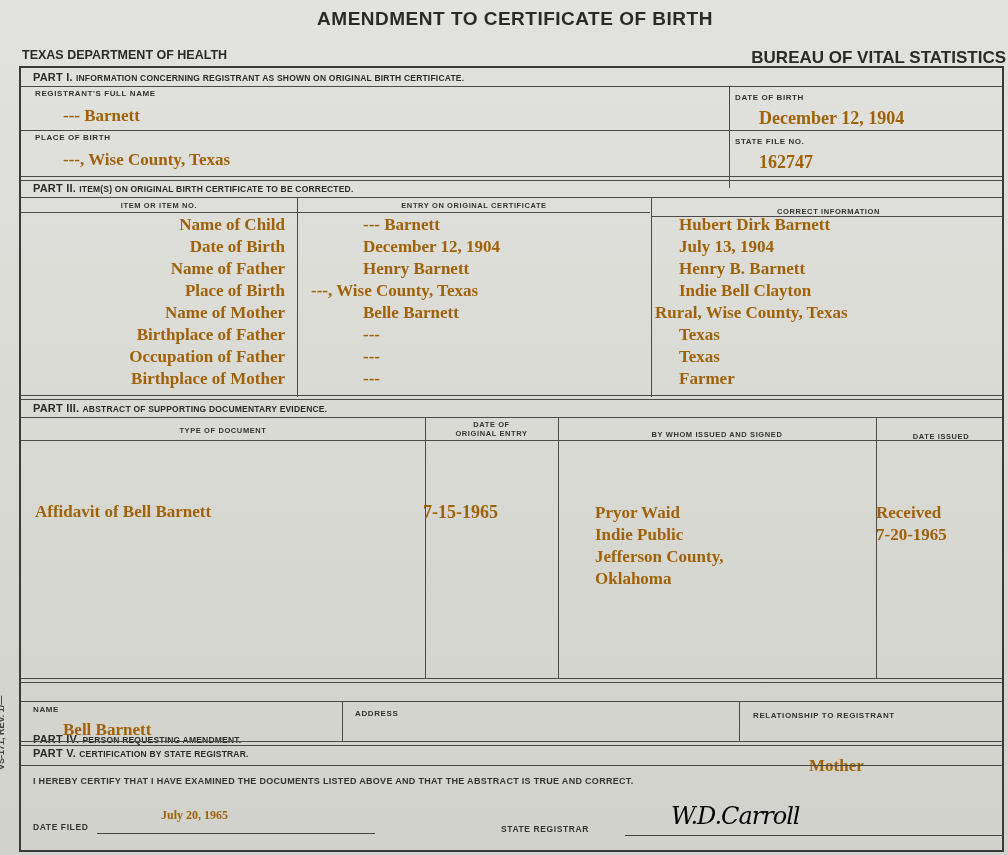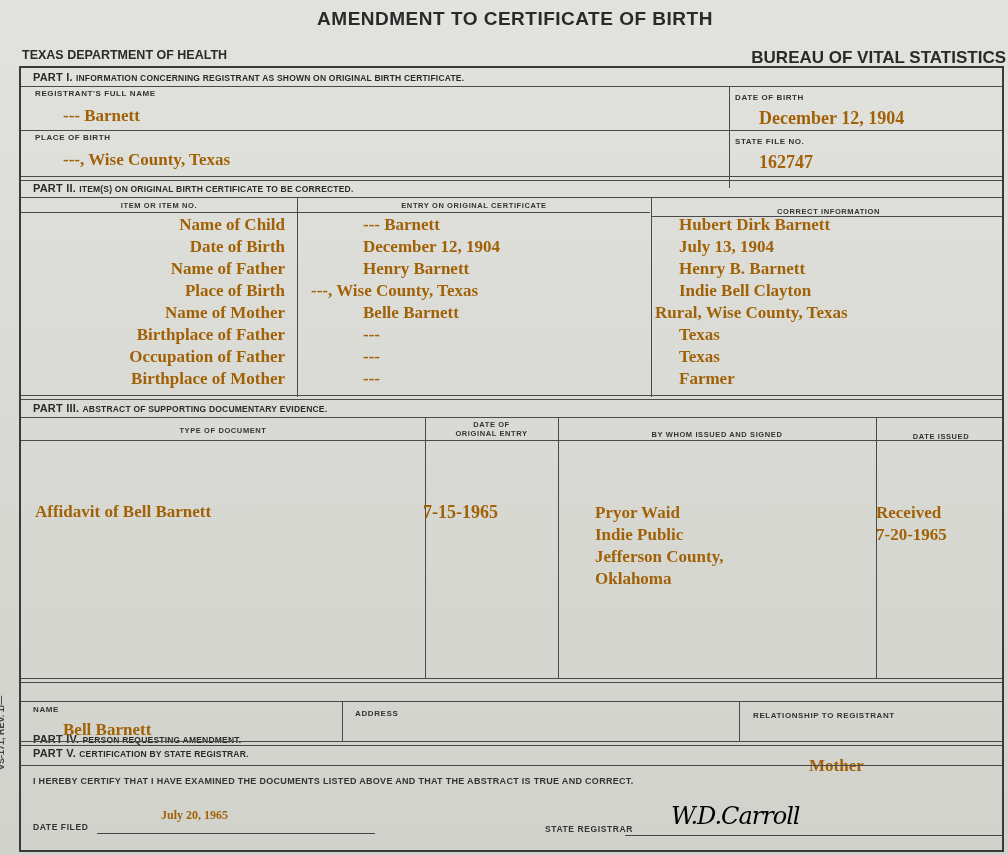--- a/index.html
+++ b/index.html
@@ -178,16 +178,16 @@
     <span class="small">CERTIFICATION BY STATE REGISTRAR.</span>
   </div>
   <div class="hline" style="top:697px;"></div>
 
   <div class="lbl sans" style="left:12px; top:708px; font-size:9px; letter-spacing:0.3px;">I HEREBY CERTIFY THAT I HAVE EXAMINED THE DOCUMENTS LISTED ABOVE AND THAT THE ABSTRACT IS TRUE AND CORRECT.</div>
 
   <div class="lbl sans" style="left:12px; top:754px; font-size:8.5px;">DATE FILED</div>
   <div class="val type" style="left:140px; top:740px; font-size:12px;">July 20, 1965</div>
   <div class="underline" style="left:76px; top:765px; width:278px;"></div>
 
-  <div class="lbl sans" style="left:480px; top:756px; font-size:8.5px;margin-left:44px;">STATE REGISTRAR</div>
+  <div class="lbl sans" style="left:480px; top:756px; font-size:8.5px;">STATE REGISTRAR</div>
   <div class="sig" style="left:650px; top:734px;">W.D.Carroll</div>
   <div class="underline" style="left:604px; top:767px; width:378px;"></div>
 </div>
 
 </body></html>

